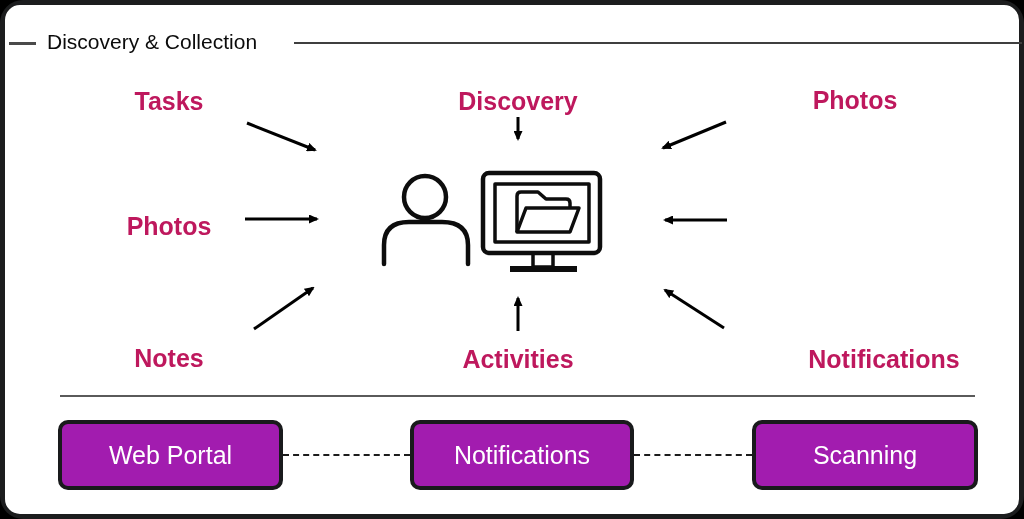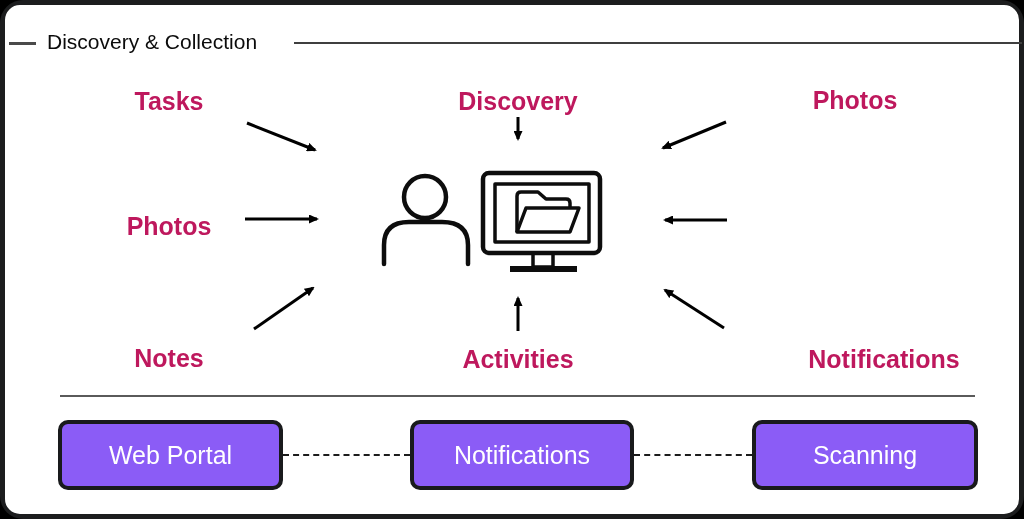--- a/index.html
+++ b/index.html
@@ -67,21 +67,21 @@
     height: 0;
     border-top: 2px solid #5a5a5a;
   }
 
   
   .btn {
     position: absolute;
     top: 415px;
     height: 70px;
     box-sizing: border-box;
-    background: #8b5cf6;
+    background: #a21caf;
     border: 4px solid #191a1c;
     border-radius: 10px;
     color: #ffffff;
     font-size: 25px;
     font-weight: 400;
     display: flex;
     align-items: center;
     justify-content: center;
   }
   #btn-web-portal   { left: 53px;  width: 225px; }

